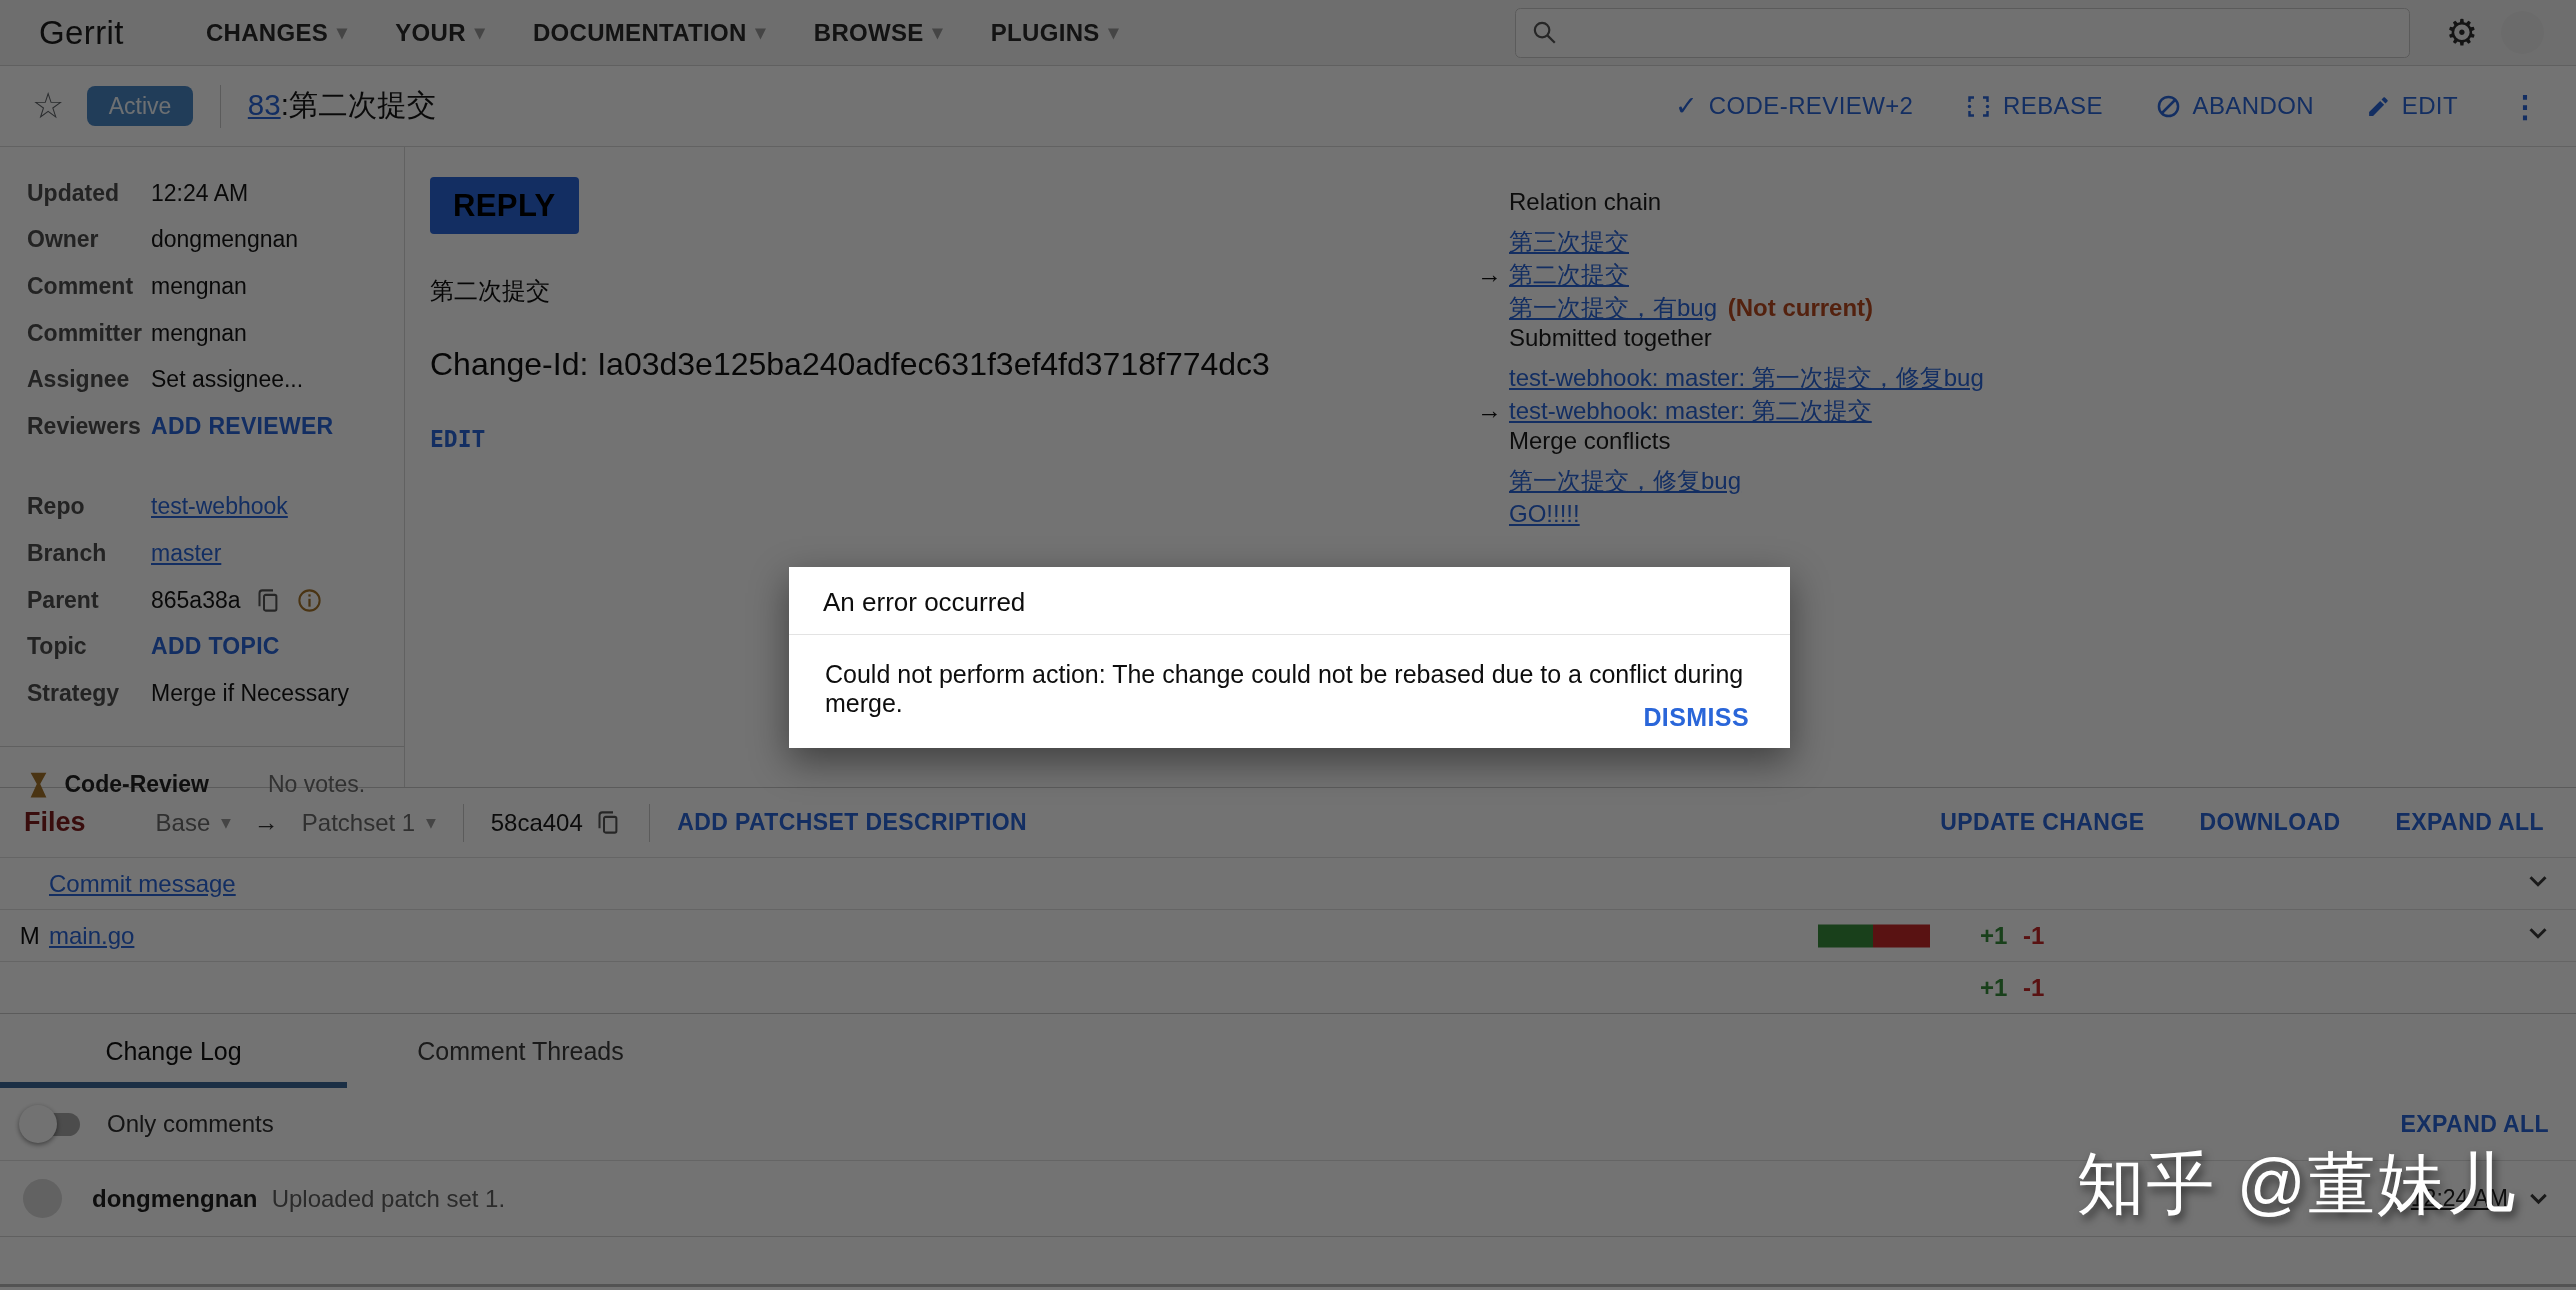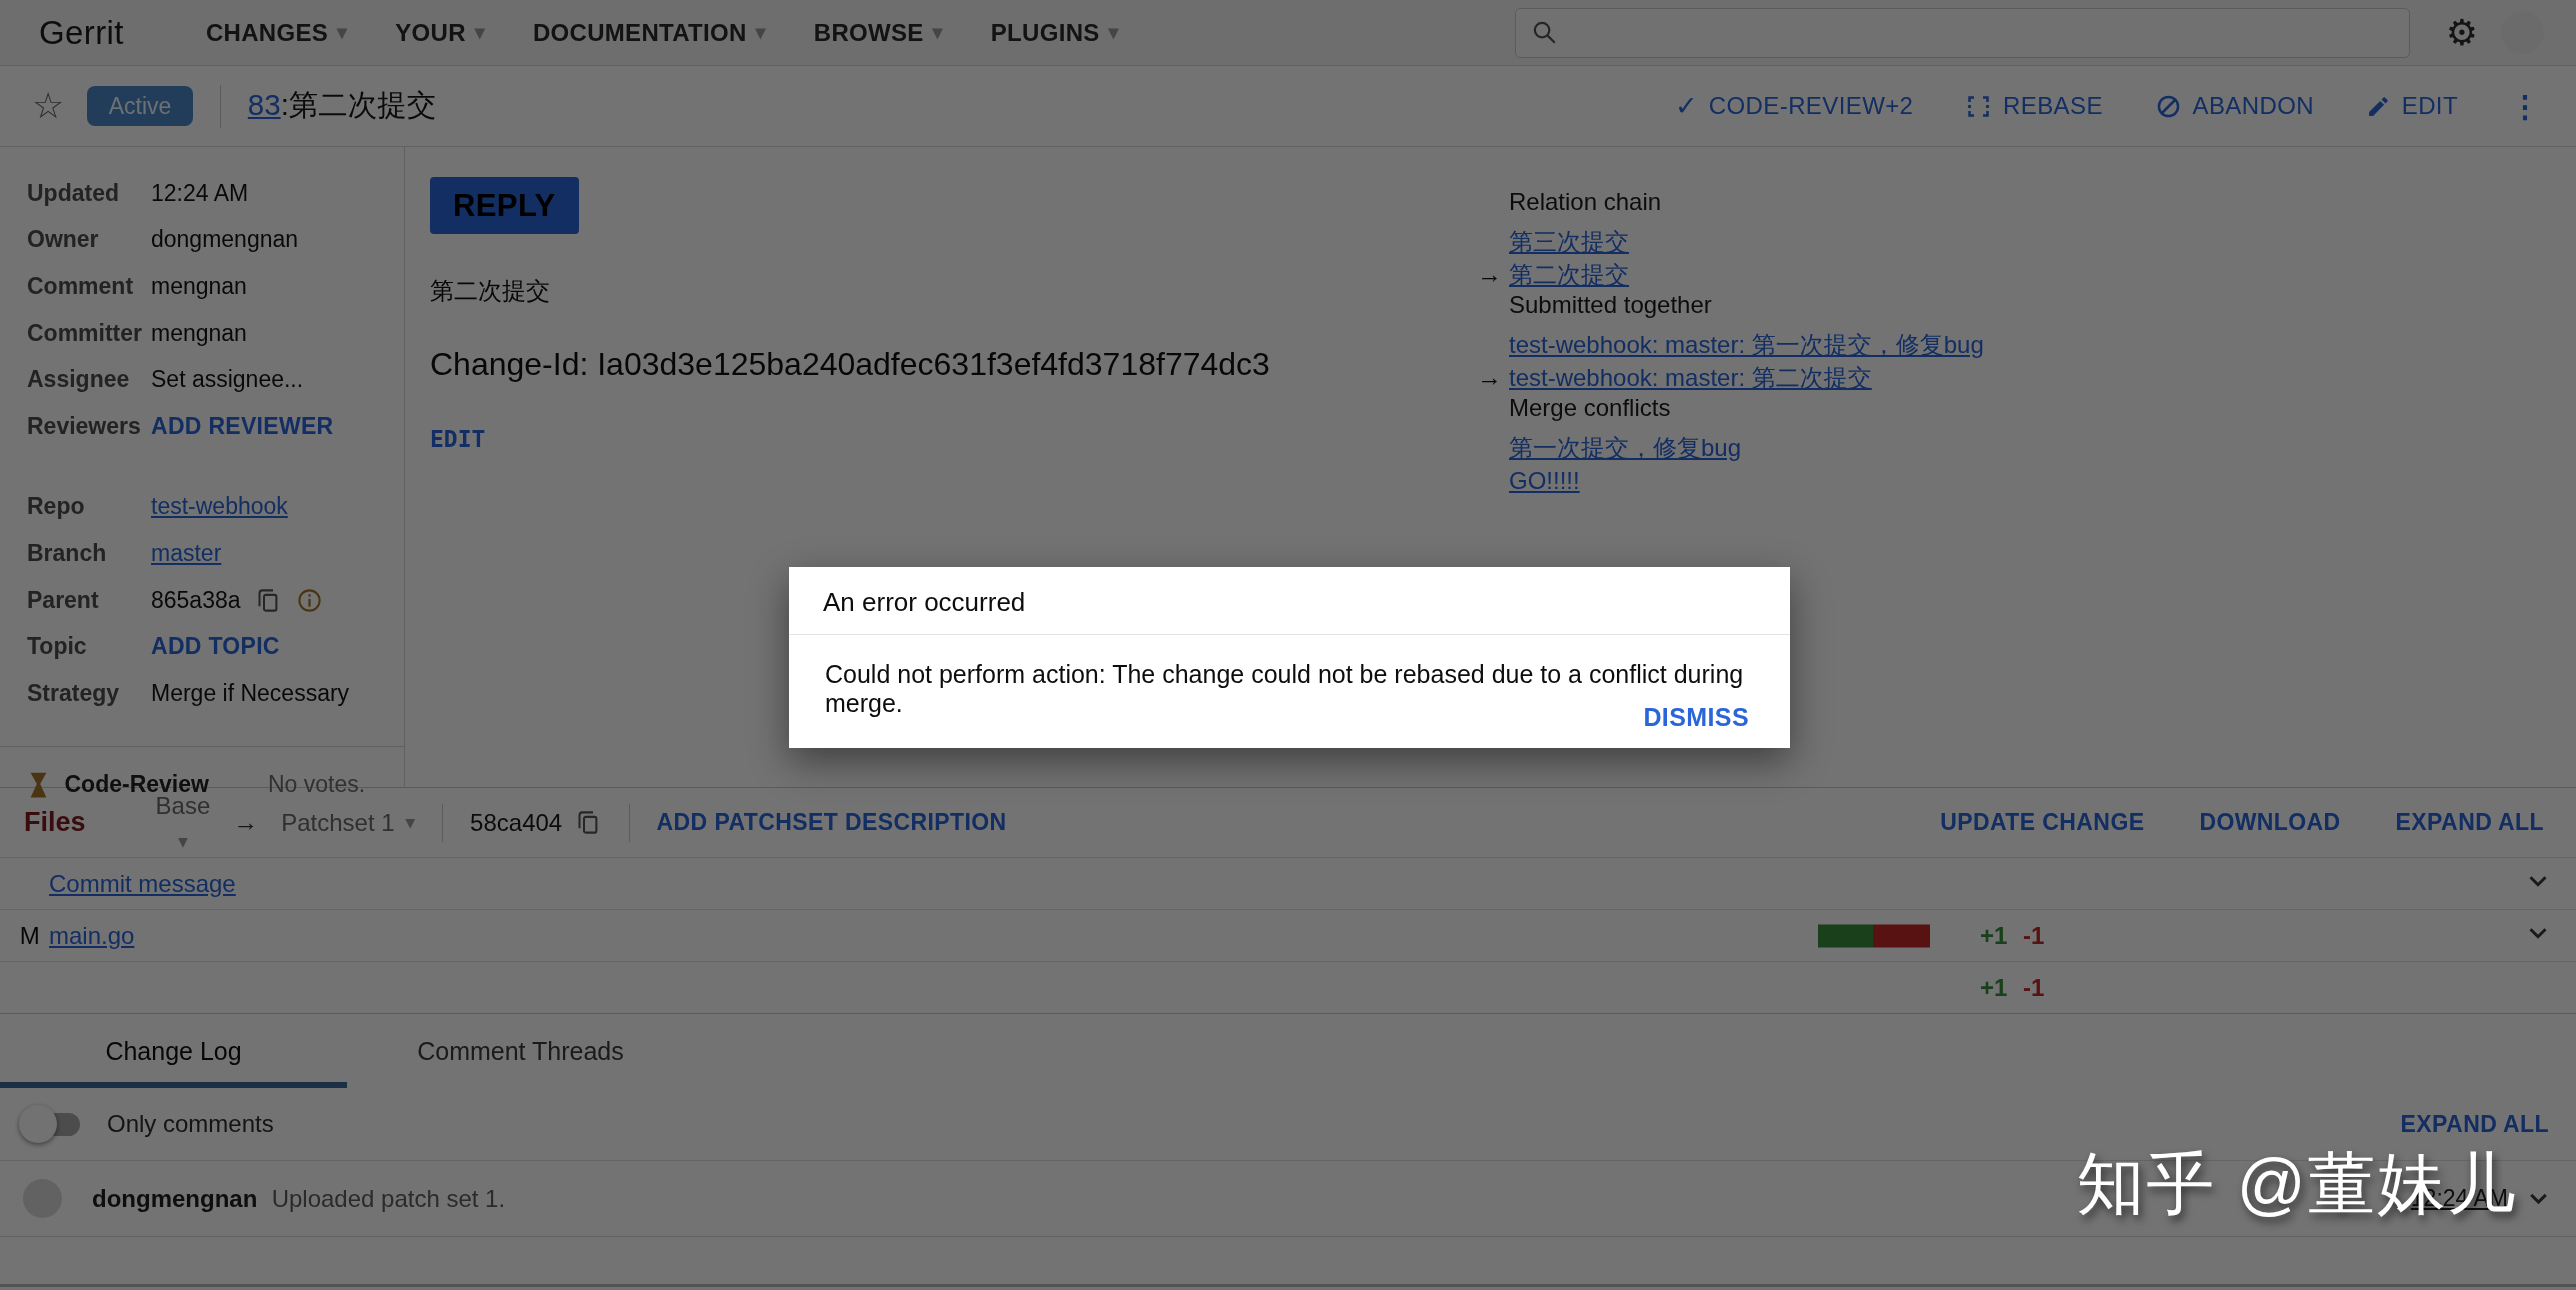--- a/index.html
+++ b/index.html
@@ -269,20 +269,25 @@
       <div>
         <div class="rel-title">Relation chain</div>
         <div class="rel-item">
             <span class="arrow-slot"></span>
             <a href="#">第三次提交</a>
           </div>
         <div class="rel-item">
             <span class="arrow-slot">→</span>
             <a href="#">第二次提交</a>
           </div>
+        <div class="rel-item">
+            <span class="arrow-slot"></span>
+            <a href="#">第一次提交，有bug</a>
+            <span class="notcur">(Not current)</span>
+          </div>
       </div>
       <div class="rel-gap">
         <div class="rel-title">Submitted together</div>
         <div class="rel-item">
             <span class="arrow-slot"></span>
             <a href="#">test-webhook: master: 第一次提交，修复bug</a>
           </div>
         <div class="rel-item">
             <span class="arrow-slot">→</span>
             <a href="#">test-webhook: master: 第二次提交</a>
@@ -297,21 +302,21 @@
         <div class="rel-item">
             <span class="arrow-slot"></span>
             <a href="#">GO!!!!!</a>
           </div>
       </div>
     </div>
   </div>
 
   <div class="files-header">
     <span class="files-title">Files</span>
-    <span class="sel" style="margin-left:70px;flex-direction:column;">
+    <span class="sel" style="margin-left:70px;">
         <span>Base</span>
         <span class="caret">▾</span>
       </span>
     <span class="files-arrow">→</span>
     <span class="sel">
         <span>Patchset 1</span>
         <span class="caret">▾</span>
       </span>
     <span class="fh-div"></span>
     <span class="sha">

